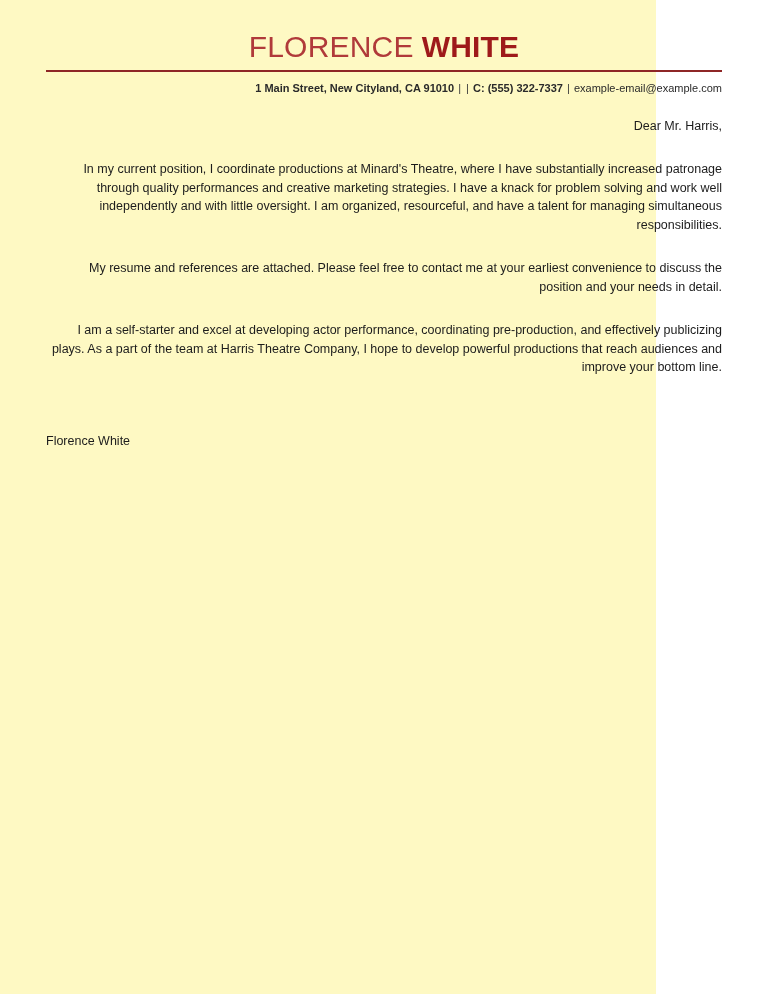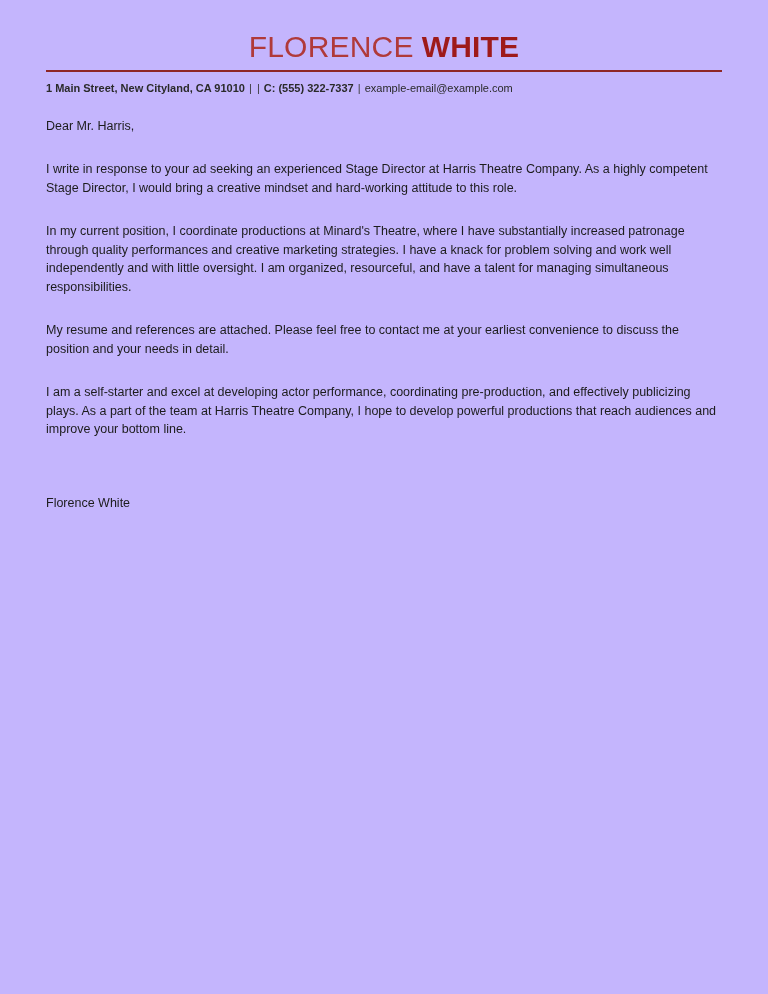--- a/index.html
+++ b/index.html
@@ -10,23 +10,23 @@
   body {
     width: 768px;
     height: 994px;
     font-family: "Liberation Sans", sans-serif;
     color: #1c1c1c;
     -webkit-font-smoothing: antialiased;
   }
 
   .page {
     position: relative;
-    width: 768px;
+    width: 656px;
     height: 994px;
-    background: #c4b5fd;
+    background: #fef9c3;
     box-sizing: border-box;
   }
 
   .letter {
     position: absolute;
     left: 46px;
     top: 0;
     width: 676px;
   }
 
@@ -53,21 +53,21 @@
   }
 
   .header-rule {
     margin-top: 6px;
     height: 2px;
     background: #8e2626;
     width: 676px;
   }
 
   .contact-line {
-    text-align: left;
+    text-align: right;
     font-size: 11px;
     line-height: 15px;
     margin-top: 9px;
     color: #2a2a2a;
     white-space: nowrap;
   }
   .contact-strong {
     font-weight: 700;
   }
   .contact-sep {
@@ -93,20 +93,21 @@
 
   .paragraph {
     font-size: 12.5px;
     line-height: 18.5px;
     margin: 0 0 7px 0;
     text-align: left;
   }
 
   .para-gap {
     margin-bottom: 25px;
+    text-align: right;
   }
 
   .closing {
     font-size: 12.5px;
     line-height: 18px;
     margin: 0;
   }
 
   .signature-gap {
     height: 30px;
@@ -137,21 +138,20 @@
         <span class="contact-sep">|</span>
         <span class="contact-strong">C: (555) 322-7337</span>
         <span class="contact-sep">|</span>
         <span class="contact-email">example-email@example.com</span>
       </div>
     </div>
 
     <div class="body-block">
       <p class="salutation para-gap">Dear Mr. Harris,</p>
 
-      <p class="paragraph para-gap">I write in response to your ad seeking an experienced Stage Director at Harris Theatre Company. As a highly competent Stage Director, I would bring a creative mindset and hard-working attitude to this role.</p>
       <p class="paragraph para-gap">In my current position, I coordinate productions at Minard's Theatre, where I have substantially increased patronage through quality performances and creative marketing strategies. I have a knack for problem solving and work well independently and with little oversight. I am organized, resourceful, and have a talent for managing simultaneous responsibilities.</p>
       <p class="paragraph para-gap">My resume and references are attached. Please feel free to contact me at your earliest convenience to discuss the position and your needs in detail.</p>
       <p class="paragraph para-gap">I am a self-starter and excel at developing actor performance, coordinating pre-production, and effectively publicizing plays. As a part of the team at Harris Theatre Company, I hope to develop powerful productions that reach audiences and improve your bottom line.</p>
 
 
       <div class="signature-gap"></div>
 
       <p class="signature">Florence White</p>
     </div>
 

